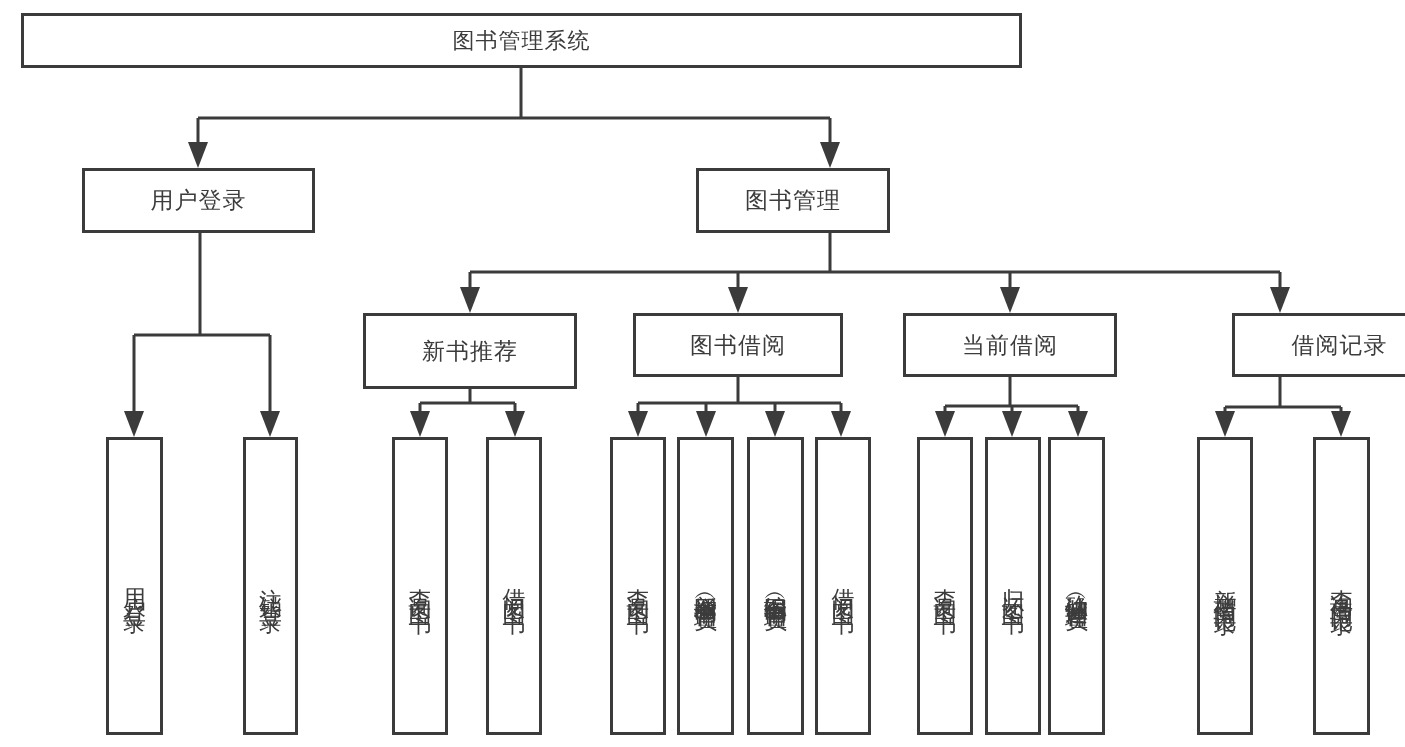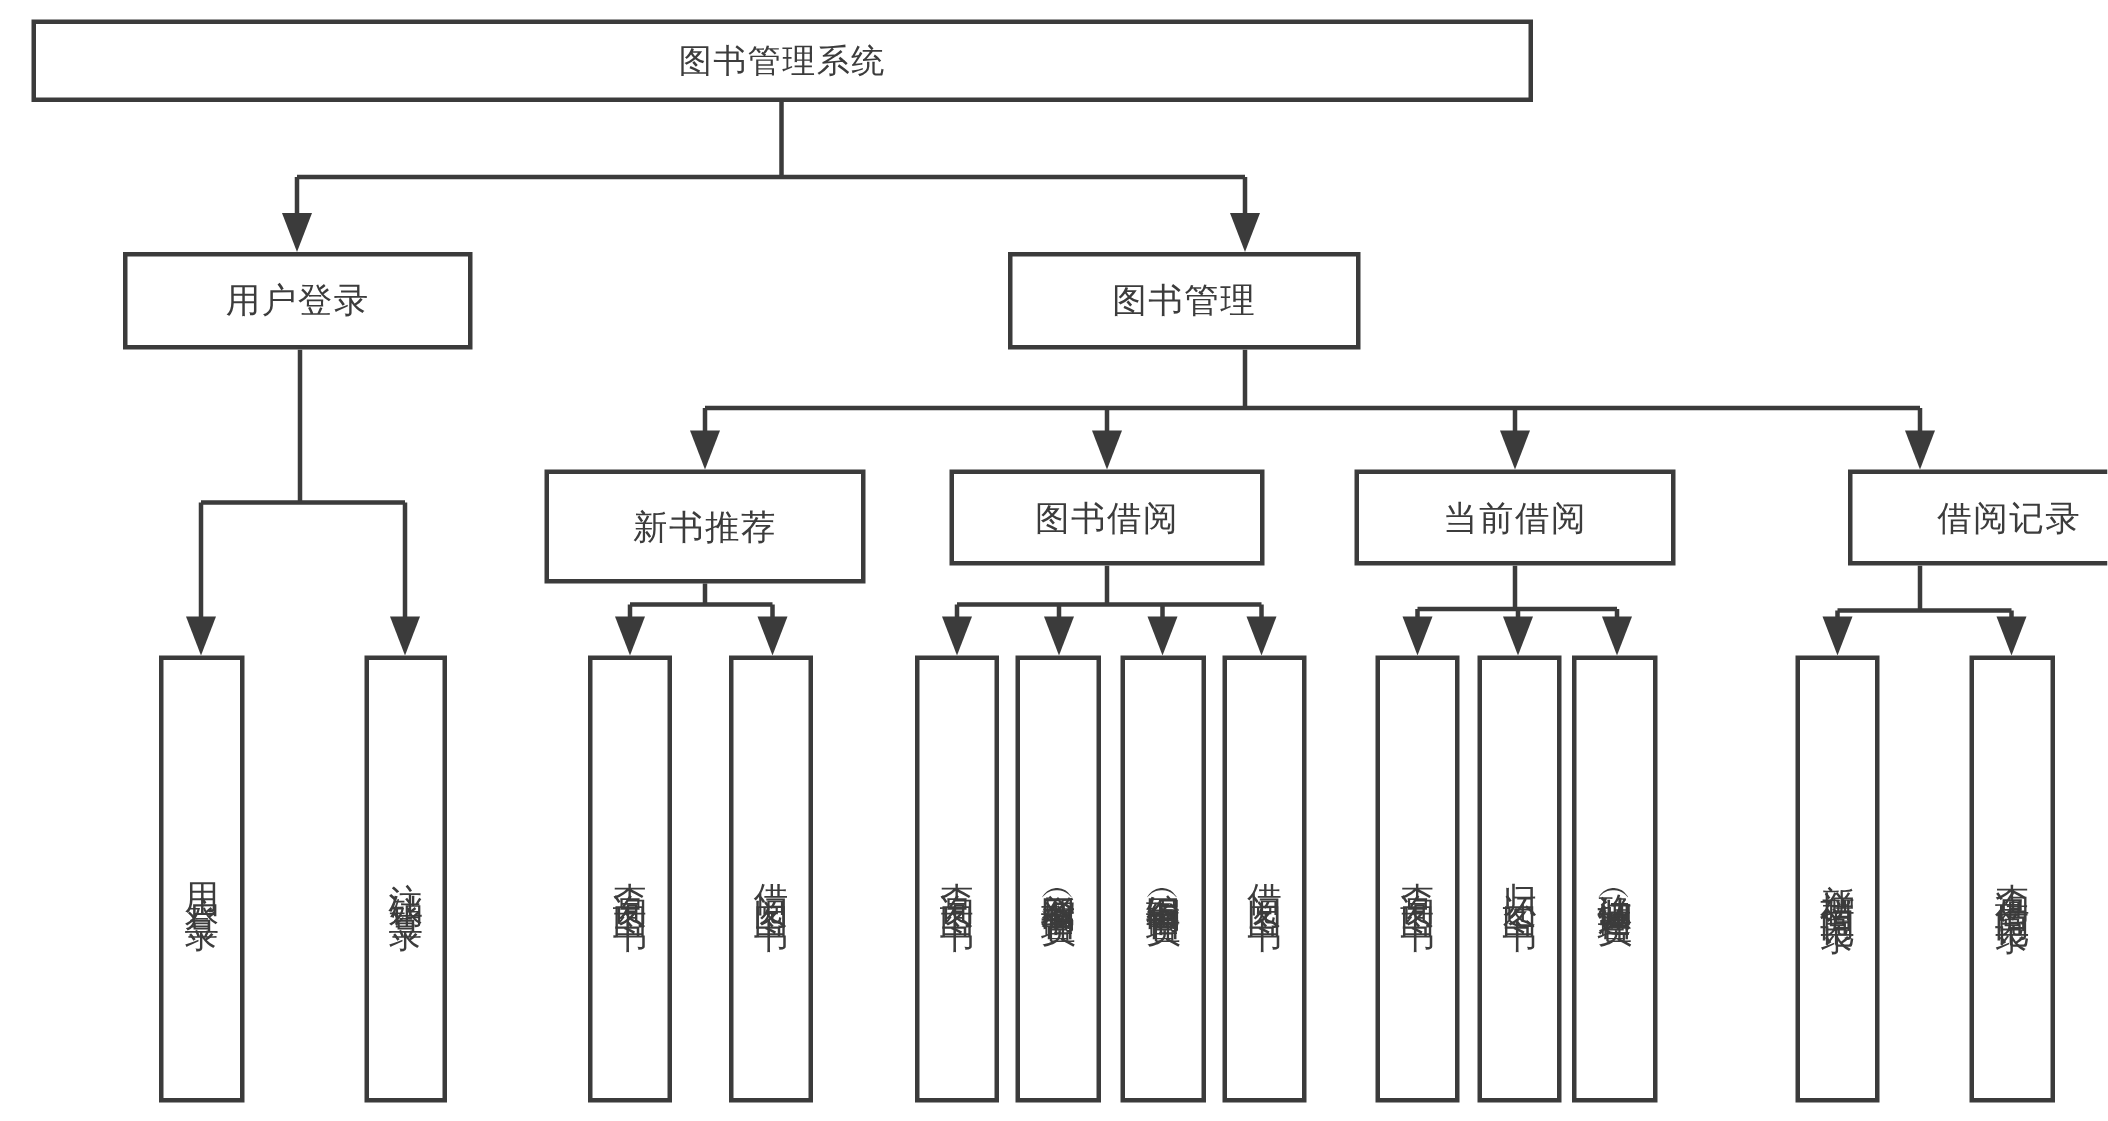--- a/index.html
+++ b/index.html
@@ -106,21 +106,21 @@
     <polygon class="ahead" points="1068,411 1088,411 1078,437"></polygon>
 
     <path class="cline" d="M1280 377 V407 M1225 407 H1341 M1225 407 V413 M1341 407 V413"></path>
     <polygon class="ahead" points="1215,411 1235,411 1225,437"></polygon>
     <polygon class="ahead" points="1331,411 1351,411 1341,437"></polygon>
   </svg>
 
   <div class="box h-box root-box" style="left:21px; top:13px; width:1001px; height:55px;">图书管理系统</div>
 
   <div class="box h-box" style="left:82px; top:168px; width:233px; height:65px;">用户登录</div>
-  <div class="box h-box" style="left:672px; top:168px; width:235px; height:65px;">图书管理</div>
+  <div class="box h-box" style="left:696px; top:168px; width:194px; height:65px;">图书管理</div>
 
   <div class="box h-box" style="left:363px; top:313px; width:214px; height:76px;">新书推荐</div>
   <div class="box h-box" style="left:903px; top:313px; width:214px; height:64px;">当前借阅</div>
   <div class="box h-box" style="left:633px; top:313px; width:210px; height:64px;">图书借阅</div>
   <div class="box h-box" style="left:1232px; top:313px; width:215px; height:64px;">借阅记录</div>
 
   <div class="box v-box ls8" style="left:106px; top:437px; width:57px; height:298px;">用户登录</div>
   <div class="box v-box ls8" style="left:243px; top:437px; width:55px; height:298px;">注销登录</div>
 
   <div class="box v-box ls8" style="left:392px; top:437px; width:56px; height:298px;">查询图书</div>

